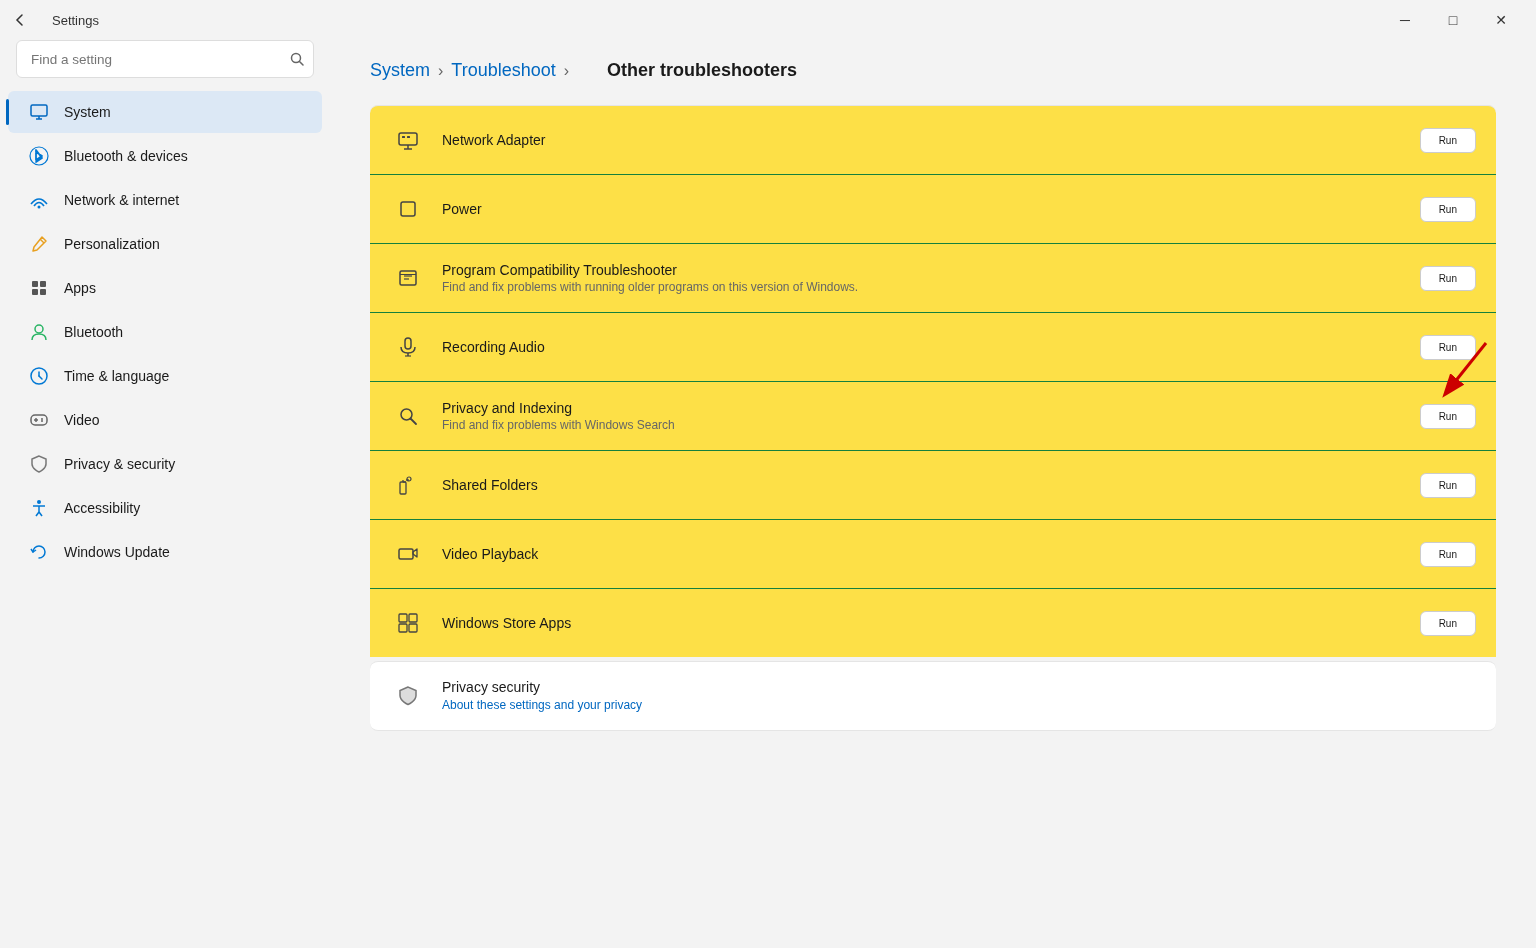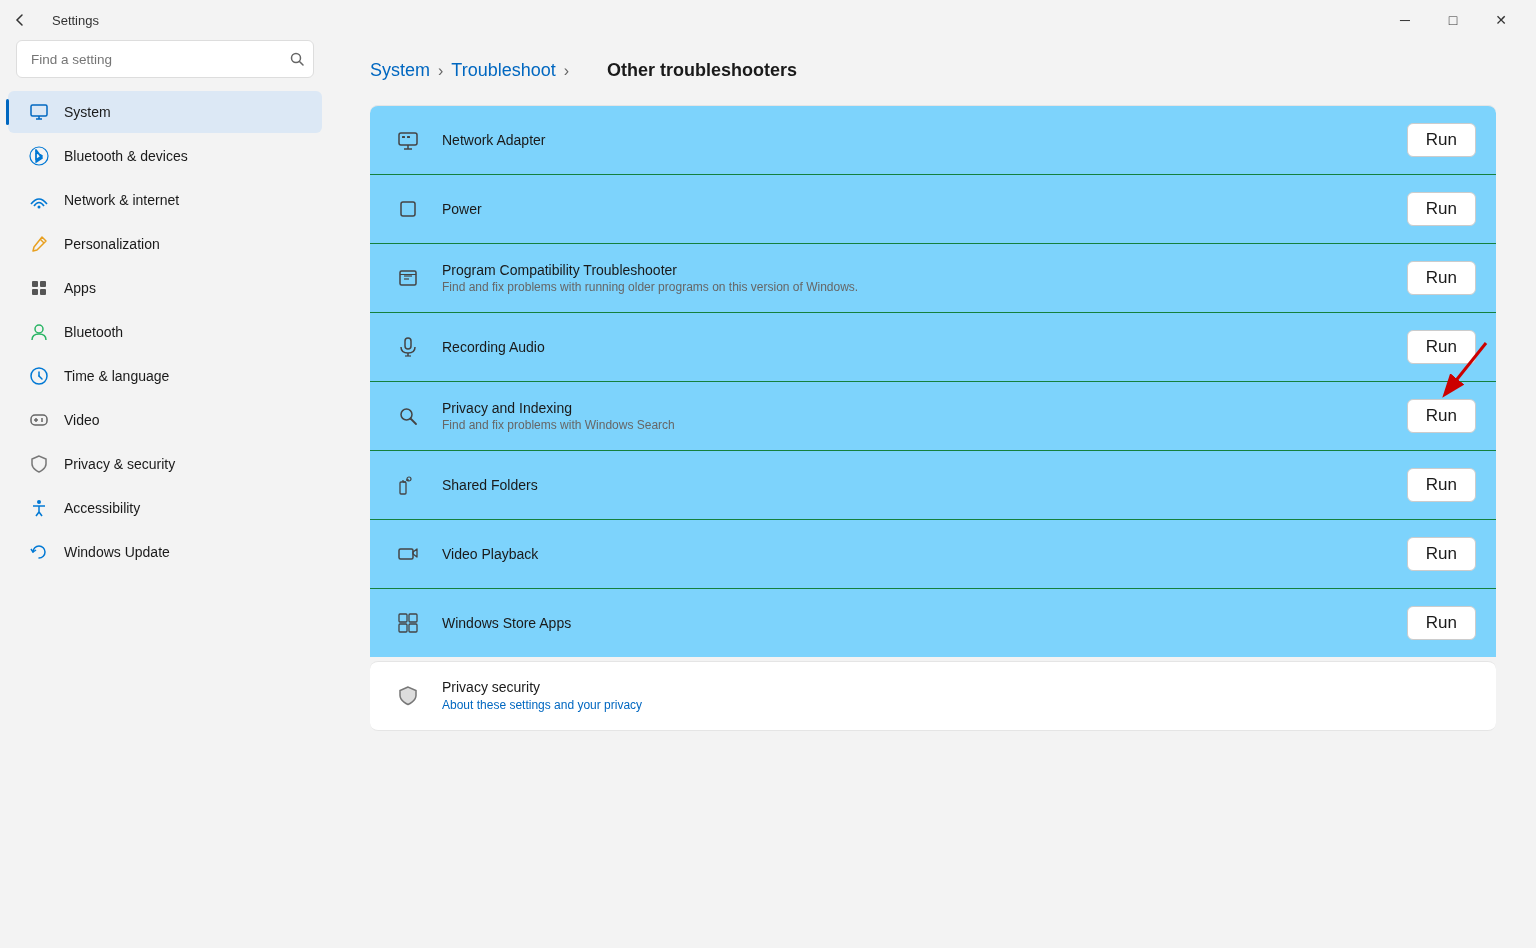--- a/index.html
+++ b/index.html
@@ -174,21 +174,21 @@
     .breadcrumb .crumb {
       color: #0067c0;
       cursor: pointer;
       font-weight: 400;
     }
     .breadcrumb .separator { color: #666; font-size: 16px; }
     .breadcrumb .current { font-weight: 700; color: #1a1a1a; margin-left: 30px; }
 
     
     .troubleshooter-row {
-      background: #7dd3fc;
+      background: #fde047;
       border-radius: 8px;
       margin-bottom: 4px;
       padding: 16px 20px;
       display: flex;
       align-items: center;
       border: 1px solid #e5e5e5;
       min-height: 68px;
     }
     .troubleshooter-row + .troubleshooter-row {
       margin-top: 2px;
@@ -215,21 +215,21 @@
     .row-desc {
       font-size: 12px;
       color: #666;
       margin-top: 2px;
     }
     .run-btn {
       padding: 6px 18px;
       border: 1px solid #ccc;
       border-radius: 6px;
       background: white;
-      font-size: 17px;
+      font-size: 10px;
       color: #1a1a1a;
       cursor: pointer;
       flex-shrink: 0;
     }
 
     
     .privacy-row {
       background: white;
       border-radius: 8px;
       margin-bottom: 4px;

